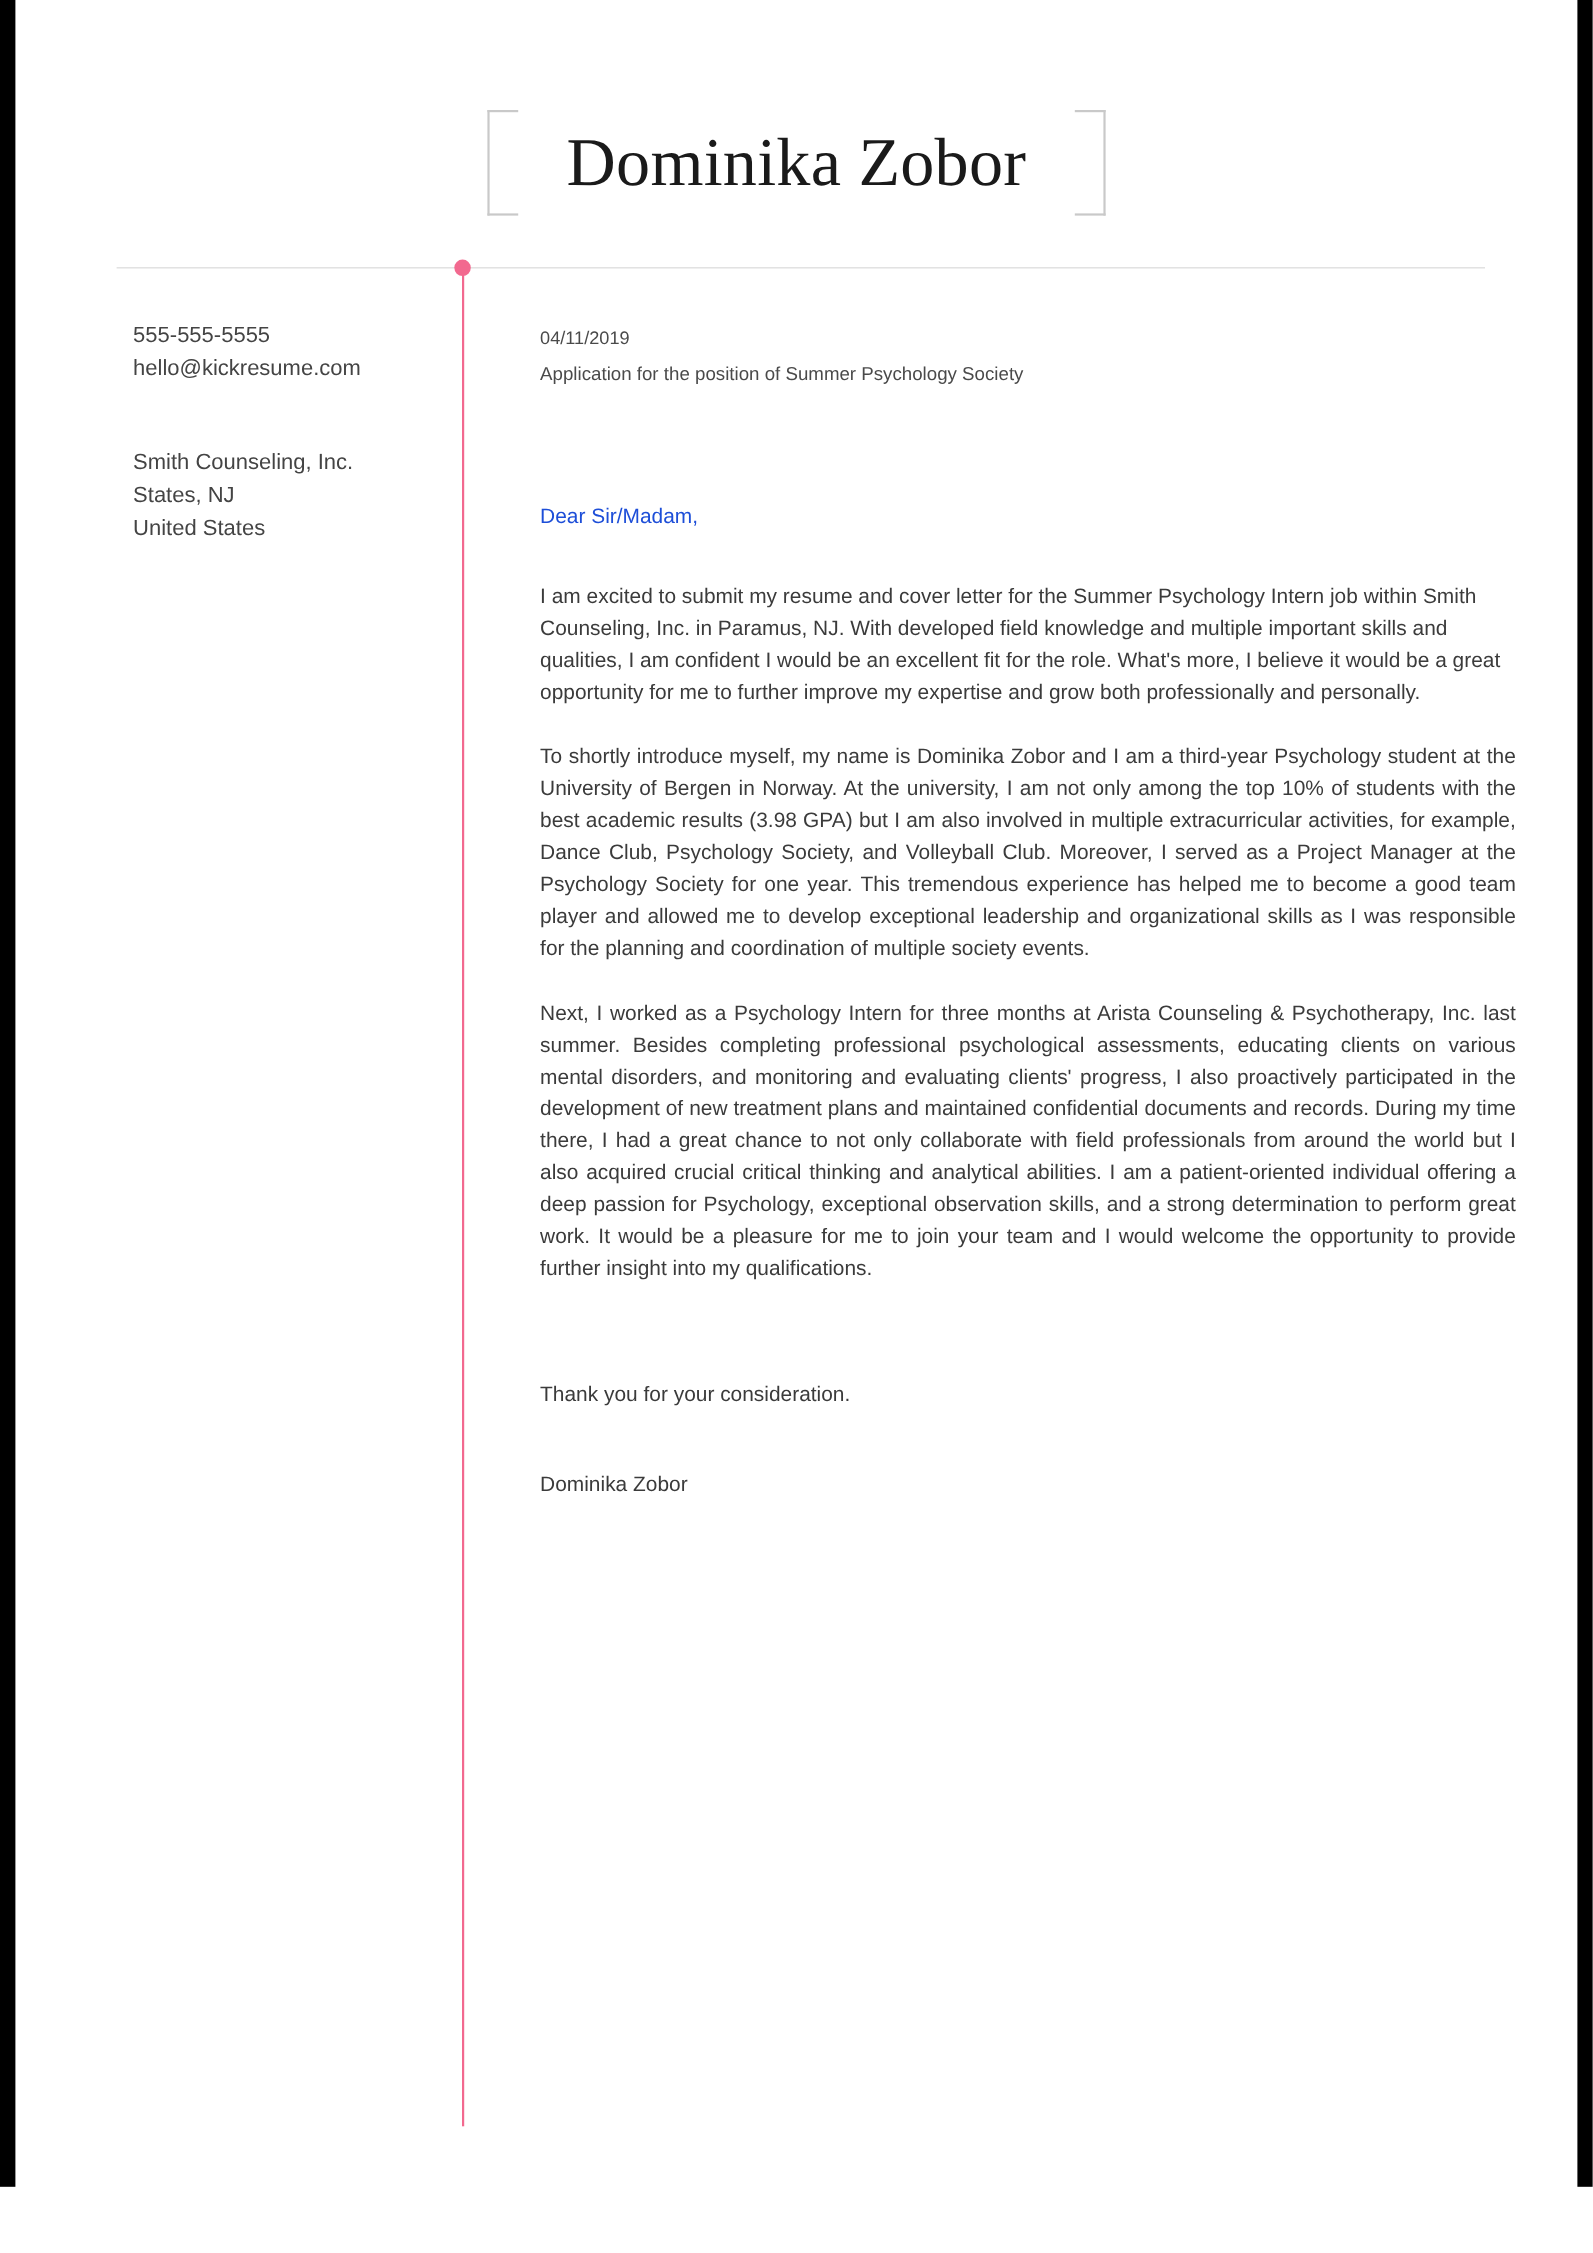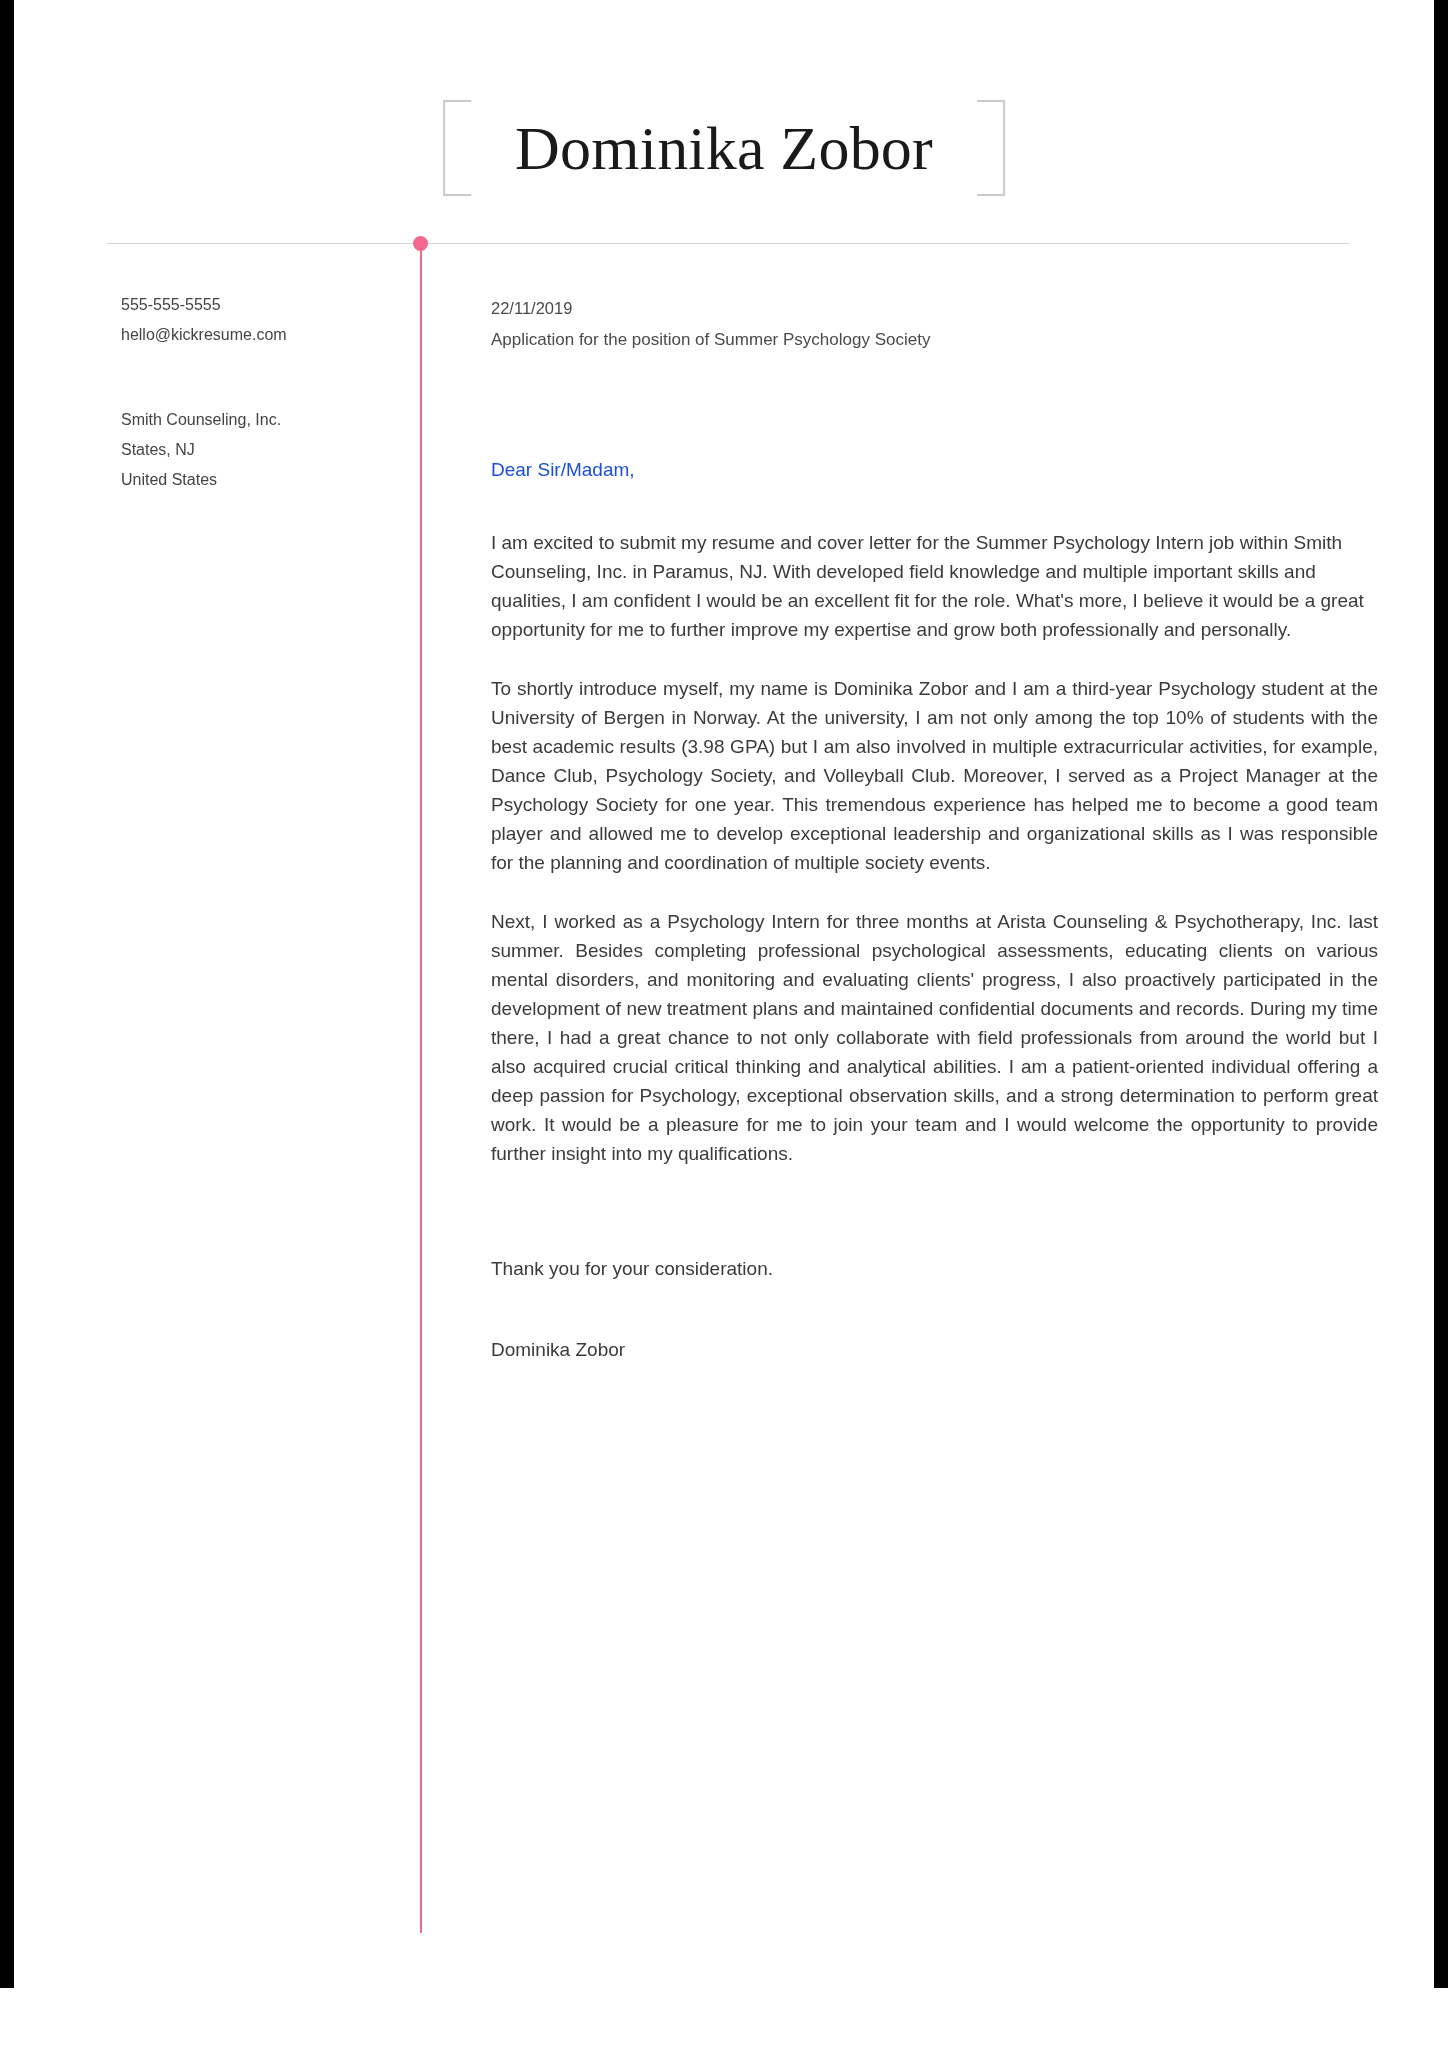--- a/index.html
+++ b/index.html
@@ -97,21 +97,21 @@
     background: #f2698f;
   }
 
   
   .sidebar {
     position: absolute;
     left: 107px;
     top: 290px;
     width: 265px;
     color: #444444;
-    font-size: 16px;
+    font-size: 20px;
     line-height: 30px;
     font-weight: 400;
   }
   .sidebar .block + .block {
     margin-top: 55px;
   }
   .sidebar div {
     white-space: nowrap;
   }
 
@@ -185,21 +185,21 @@
     <div class="block">
       <div>Smith Counseling, Inc.</div>
       <div>States, NJ</div>
       <div>United States</div>
     </div>
   </div>
 
   <div class="letter">
 
     <div class="meta">
-      <div class="date">22/11/2019</div>
+      <div class="date">04/11/2019</div>
       <div>Application for the position of Summer Psychology Society</div>
     </div>
 
     <div class="salutation">Dear Sir/Madam,</div>
 
     <p class="para first">I am excited to submit my resume and cover letter for the Summer Psychology Intern job within Smith Counseling, Inc. in Paramus, NJ. With developed field knowledge and multiple important skills and qualities, I am confident I would be an excellent fit for the role. What's more, I believe it would be a great opportunity for me to further improve my expertise and grow both professionally and personally.</p>
     <p class="para">To shortly introduce myself, my name is Dominika Zobor and I am a third-year Psychology student at the University of Bergen in Norway. At the university, I am not only among the top 10% of students with the best academic results (3.98 GPA) but I am also involved in multiple extracurricular activities, for example, Dance Club, Psychology Society, and Volleyball Club. Moreover, I served as a Project Manager at the Psychology Society for one year. This tremendous experience has helped me to become a good team player and allowed me to develop exceptional leadership and organizational skills as I was responsible for the planning and coordination of multiple society events.</p>
     <p class="para">Next, I worked as a Psychology Intern for three months at Arista Counseling &amp; Psychotherapy, Inc. last summer. Besides completing professional psychological assessments, educating clients on various mental disorders, and monitoring and evaluating clients' progress, I also proactively participated in the development of new treatment plans and maintained confidential documents and records. During my time there, I had a great chance to not only collaborate with field professionals from around the world but I also acquired crucial critical thinking and analytical abilities. I am a patient-oriented individual offering a deep passion for Psychology, exceptional observation skills, and a strong determination to perform great work. It would be a pleasure for me to join your team and I would welcome the opportunity to provide further insight into my qualifications.</p>
 
     <div class="closing-thanks">Thank you for your consideration.</div>

